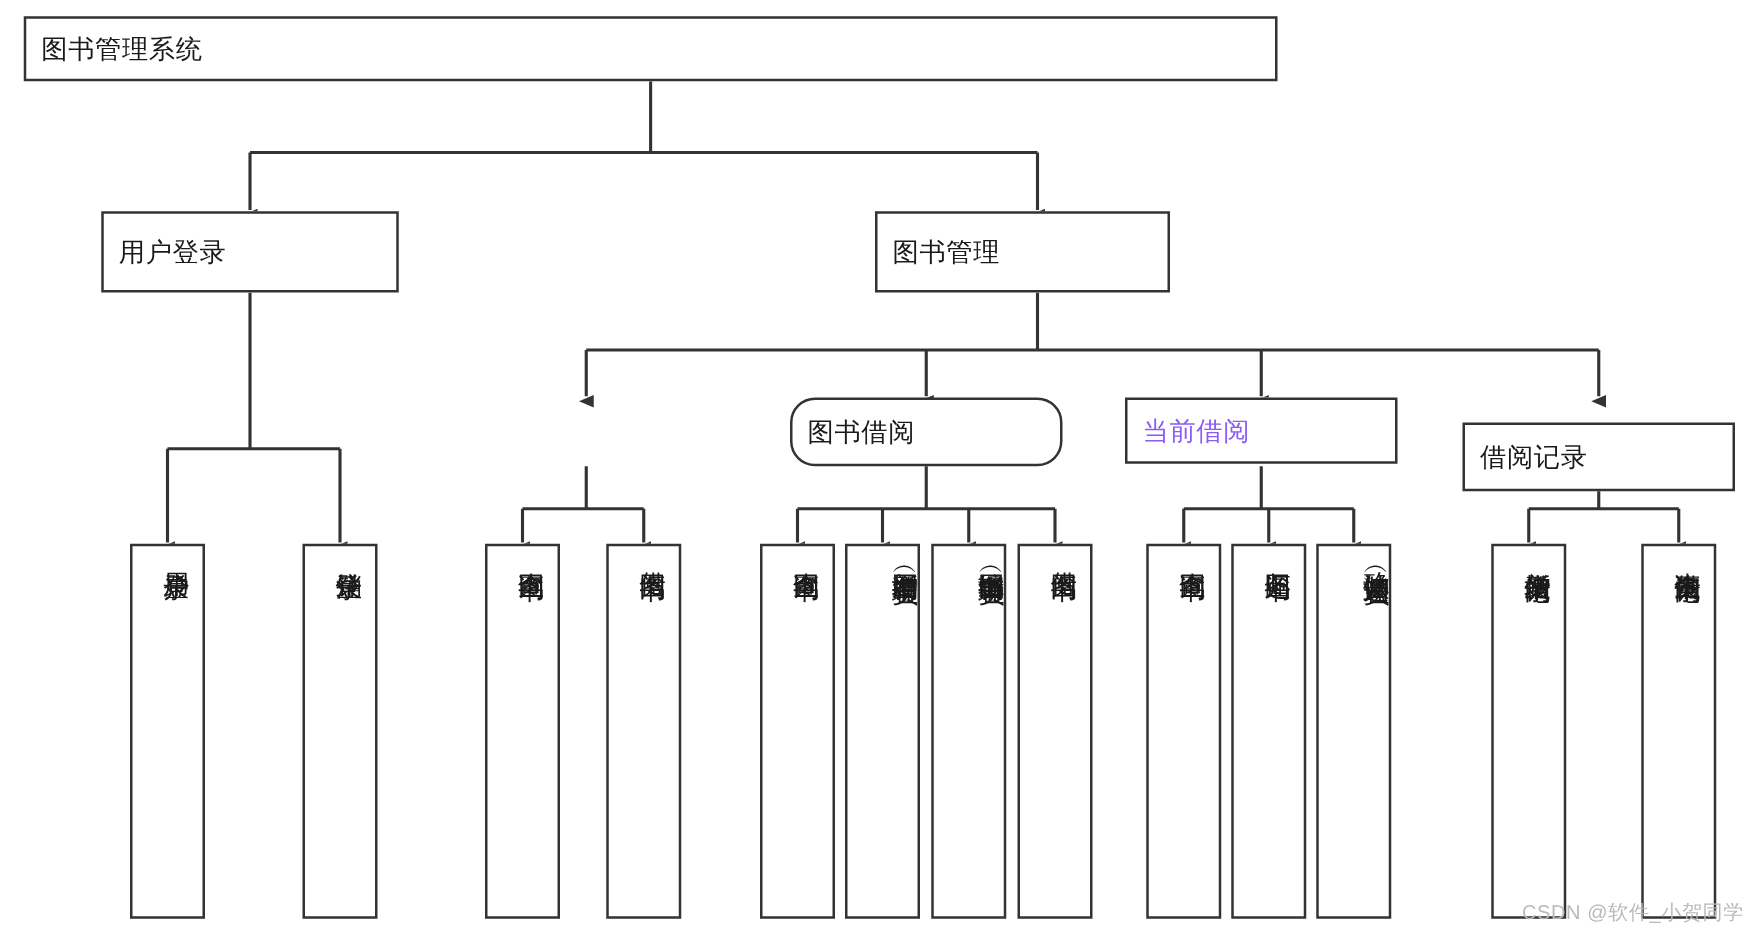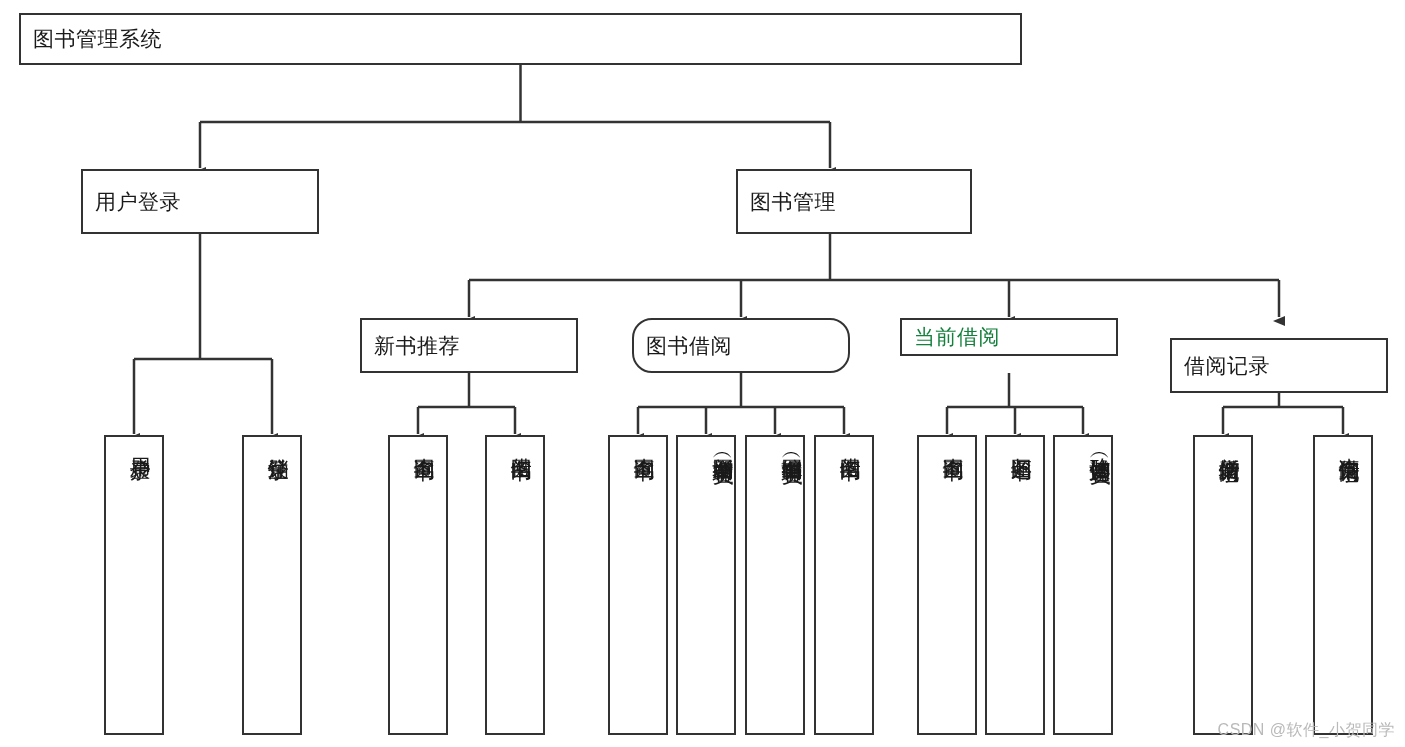--- a/index.html
+++ b/index.html
@@ -117,31 +117,28 @@
       </g>
   </svg>
 
   <div class="node horiz" style="left: 19px; top: 13px; width: 1003px; height: 52px; border-color: rgb(51, 51, 51); color: rgb(26, 26, 26);">
     <span class="label">图书管理系统</span>
   </div>
 
   <div class="node horiz" style="left: 81px; top: 169px; width: 238px; height: 65px; border-color: rgb(51, 51, 51); color: rgb(26, 26, 26);">
     <span class="label">用户登录</span>
   </div>
-  <div class="node horiz" style="left: 736px; top: 169px; width: 236px; height: 65px; border-color: rgb(51, 51, 51); color: rgb(26, 26, 26);">
+  <div class="node horiz" style="left: 700px; top: 169px; width: 236px; height: 65px; border-color: rgb(51, 51, 51); color: rgb(26, 26, 26);">
     <span class="label">图书管理</span>
   </div>
 
-  <div class="node horiz" style="left: 360px; top: 318px; width: 218px; height: 55px; border-color: rgb(51, 51, 51); color: rgb(26, 26, 26);">
-    <span class="label">新书推荐</span>
-  </div>
   <div class="node horiz" style="left: 632px; top: 318px; width: 218px; height: 55px; border-color: rgb(51, 51, 51); color: rgb(26, 26, 26); border-radius: 20px;">
     <span class="label">图书借阅</span>
   </div>
-  <div class="node horiz" style="left: 900px; top: 318px; width: 218px; height: 38px; border-color: rgb(51, 51, 51); color: #15803d;">
+  <div class="node horiz" style="left: 900px; top: 318px; width: 218px; height: 53px; border-color: rgb(51, 51, 51); color: #8b5cf6;">
     <span class="label">当前借阅</span>
   </div>
   <div class="node horiz" style="left: 1170px; top: 318px; width: 218px; height: 55px; border-color: rgb(51, 51, 51); color: rgb(26, 26, 26); margin-top: 20px;">
     <span class="label">借阅记录</span>
   </div>
 
   <div class="node vert" style="left: 104px; top: 435px; width: 60px; height: 300px; border-color: rgb(51, 51, 51); color: rgb(26, 26, 26);">
     <span class="label">用户登录</span>
   </div>
   <div class="node vert" style="left: 242px; top: 435px; width: 60px; height: 300px; border-color: rgb(51, 51, 51); color: rgb(26, 26, 26);">

